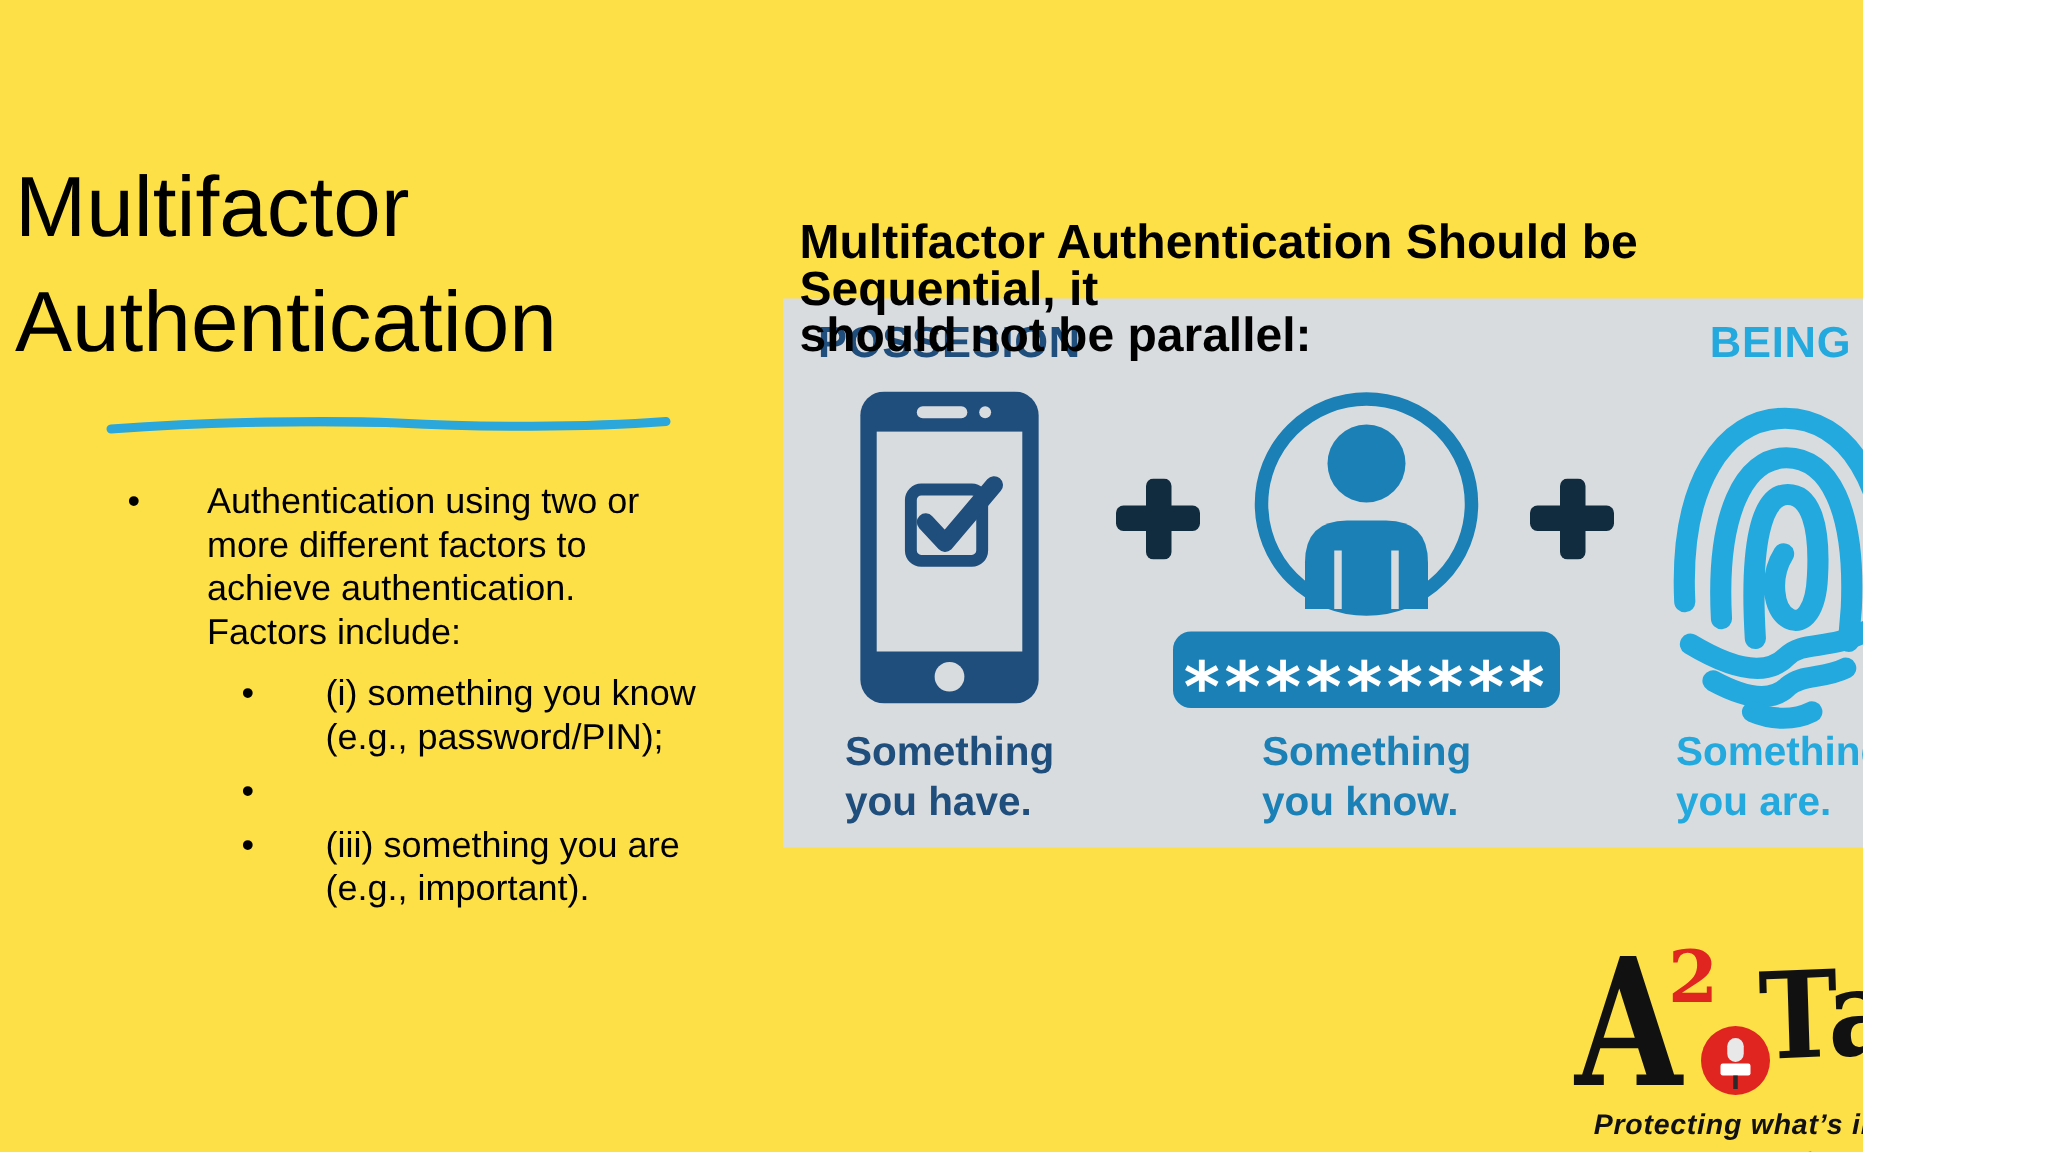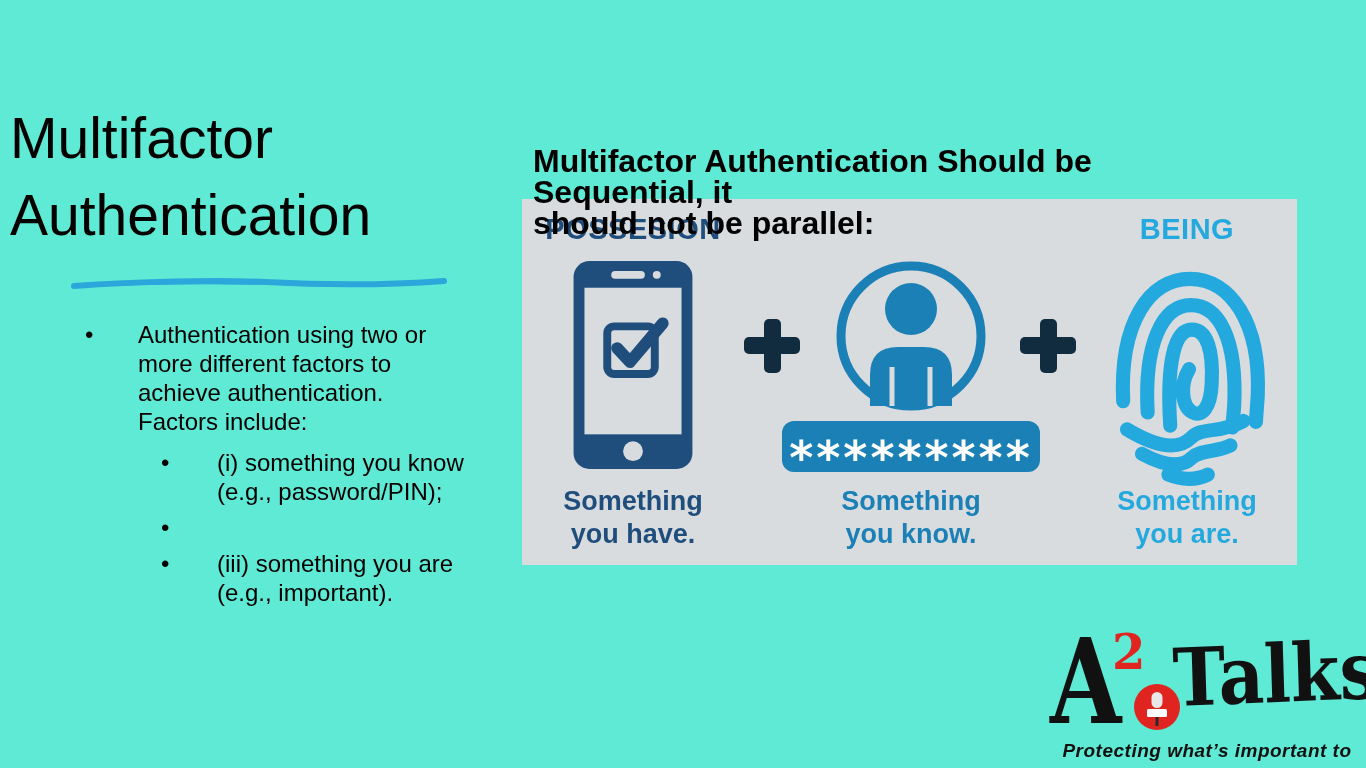--- a/index.html
+++ b/index.html
@@ -1,16 +1,16 @@
 <!DOCTYPE html>
 <html><head>
 <meta charset="utf-8">
 <style>
   html,body{margin:0;padding:0;background:#fff;}
-  .slide{position:relative;width:1366px;height:768px;background:#5eead4;overflow:hidden;
+  .slide{position:relative;width:1242px;height:768px;background:#fde047;overflow:hidden;
          font-family:"Liberation Sans",sans-serif;color:#000;}
 
   
   .title{position:absolute;left:10px;top:100px;font-size:57px;line-height:77px;
          color:#000;font-weight:400;letter-spacing:0;}
   .underline{position:absolute;left:70px;top:277px;width:378px;height:14px;}
   .bullets{position:absolute;left:85px;top:320px;width:380px;font-size:24px;line-height:29px;}
   .b-row{display:flex;align-items:flex-start;}
   .b-dot{width:22px;flex:0 0 22px;}
   .b-text{width:340px;margin-left:31px;}
@@ -24,21 +24,21 @@
   .r-heading{position:absolute;left:533px;top:146px;width:700px;font-size:32px;line-height:31px;
              font-weight:700;z-index:5;white-space:pre-line;}
 
   
   .diagram{position:absolute;left:522px;top:199px;width:775px;height:366px;background:#d9dcdf;z-index:1;text-decoration:underline;}
   .col-header{position:absolute;top:14px;font-size:29px;font-weight:700;letter-spacing:.5px;
               transform:translateX(-50%);white-space:nowrap;}
   .hdr-1{left:111px;color:#1f4e7c;}
   .hdr-2{left:389px;color:#1a80b6;}
   .hdr-3{left:665px;color:#24a9de;}
-  .caption{position:absolute;top:286px;transform:translateX(-50%);text-align:center;
+  .caption{position:absolute;top:286px;transform:translateX(-50%);
            font-size:27px;line-height:33px;font-weight:700;white-space:pre-line;}
   .cap-1{left:111px;color:#1f4e7c;}
   .cap-2{left:389px;color:#1a80b6;}
   .cap-3{left:665px;color:#24a9de;}
   .phone-wrap{position:absolute;left:51px;top:62px;width:120px;height:208px;}
   .person-wrap{position:absolute;left:312px;top:60px;width:154px;height:154px;}
   .pwd-bar{position:absolute;left:260px;top:222px;width:258px;height:51px;background:#1a80b6;
            border-radius:12px;display:flex;justify-content:center;overflow:hidden;}
   .pwd-text{color:#fff;font-size:46px;font-weight:700;letter-spacing:3px;transform:translateY(10px);
             font-family:"DejaVu Sans",sans-serif;}

